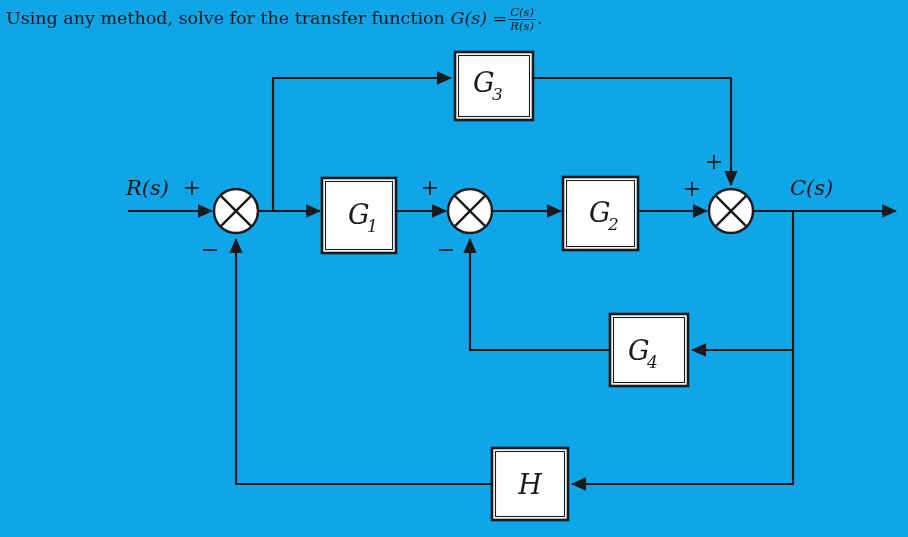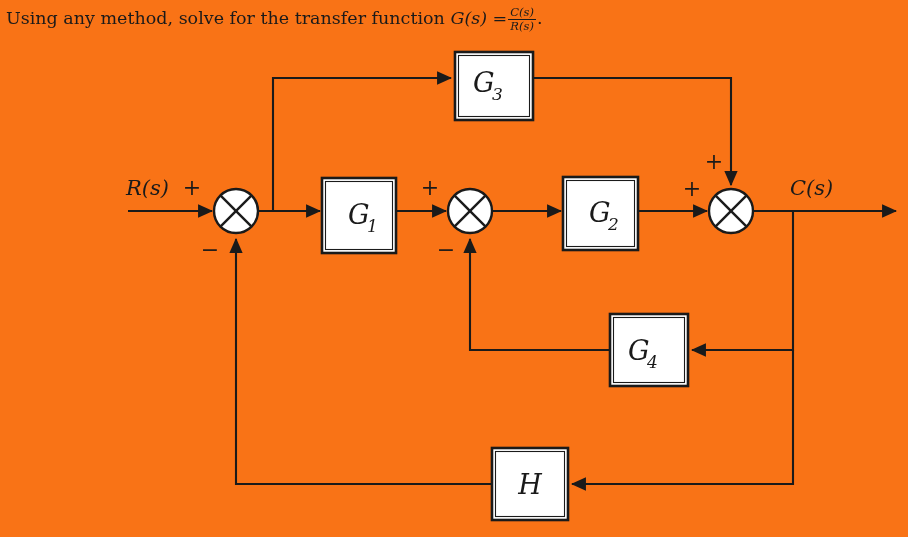--- a/index.html
+++ b/index.html
@@ -5,21 +5,21 @@
 <style>
   html, body {
     margin: 0;
     padding: 0;
     background: #ffffff;
   }
   #page {
     position: relative;
     width: 908px;
     height: 537px;
-    background: #f97316;
+    background: #0ea5e9;
     overflow: hidden;
     font-family: "DejaVu Serif", "Liberation Serif", serif;
   }
   #prompt {
     position: absolute;
     left: 6px;
     top: 6px;
     width: 890px;
     font-size: 17.5px;
     color: #1a1a1a;

